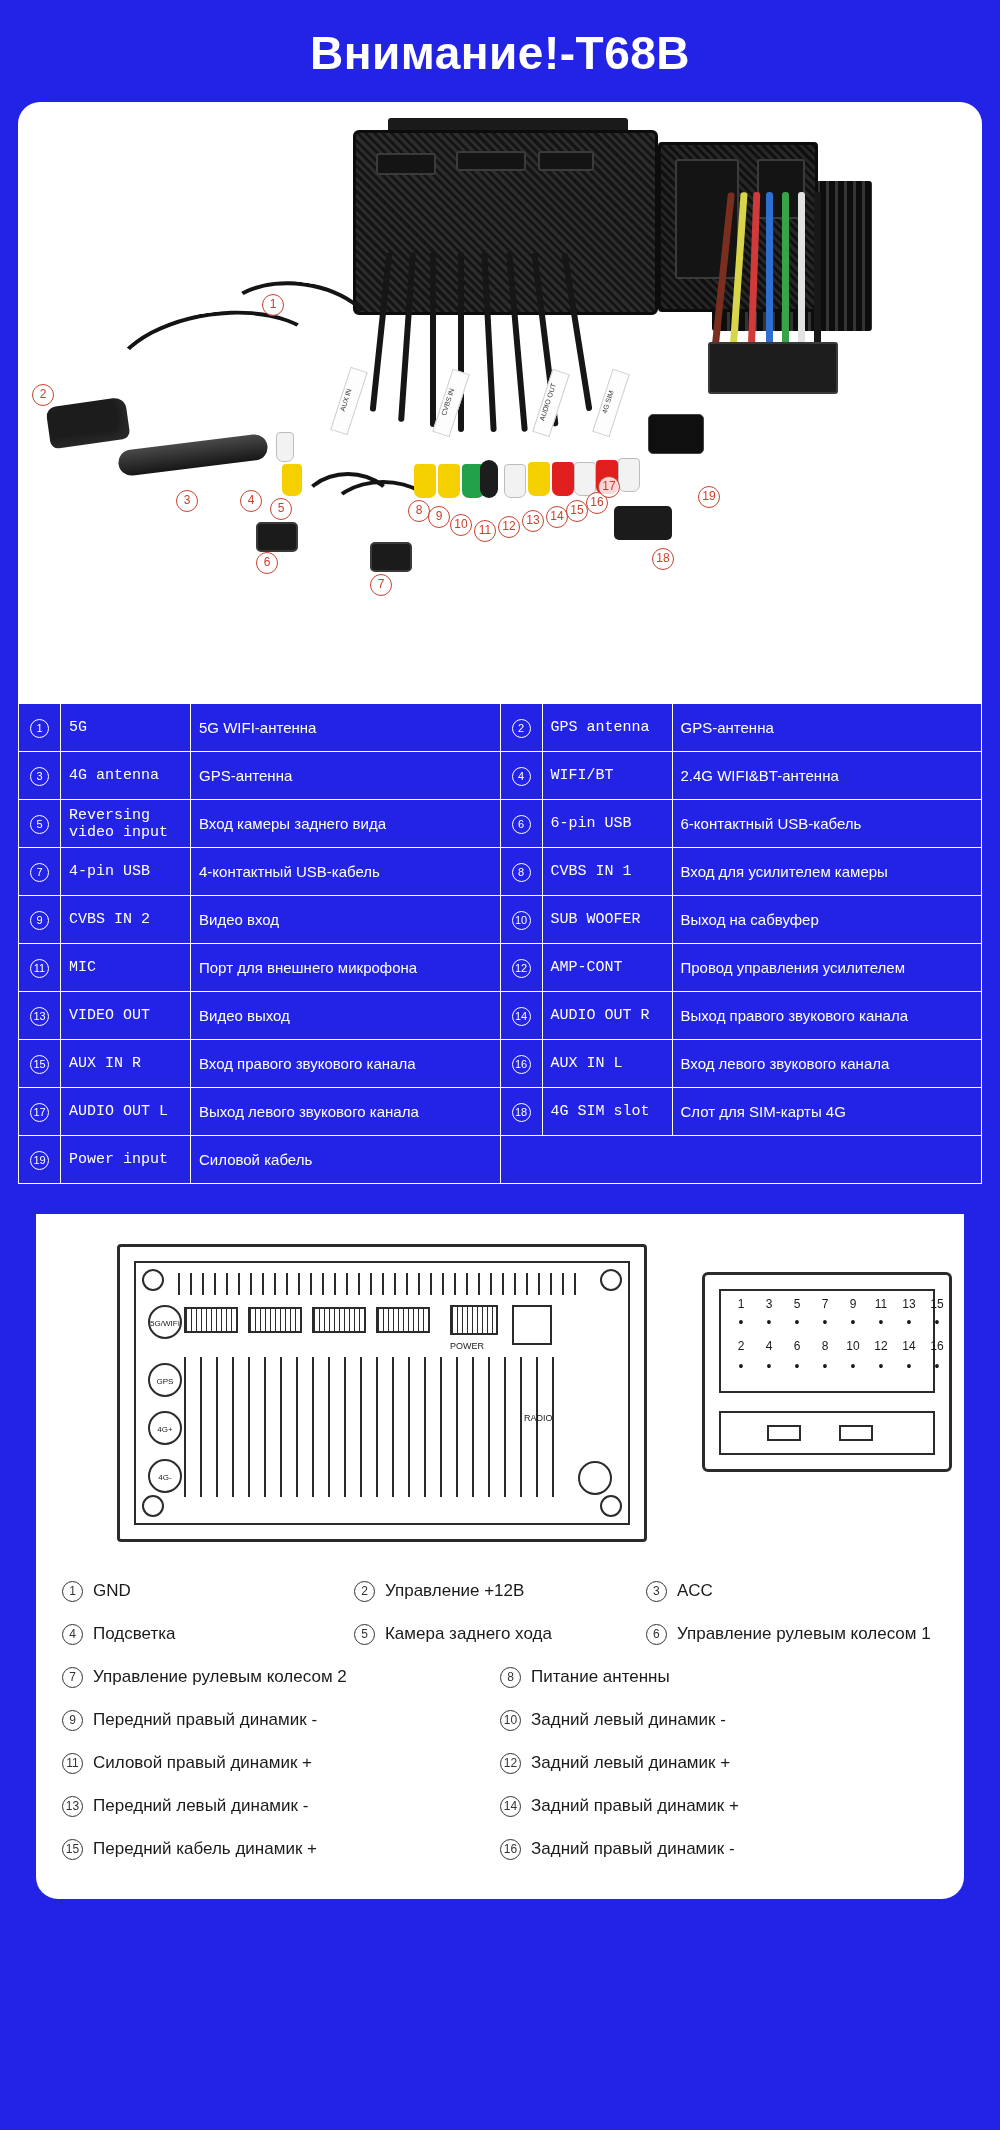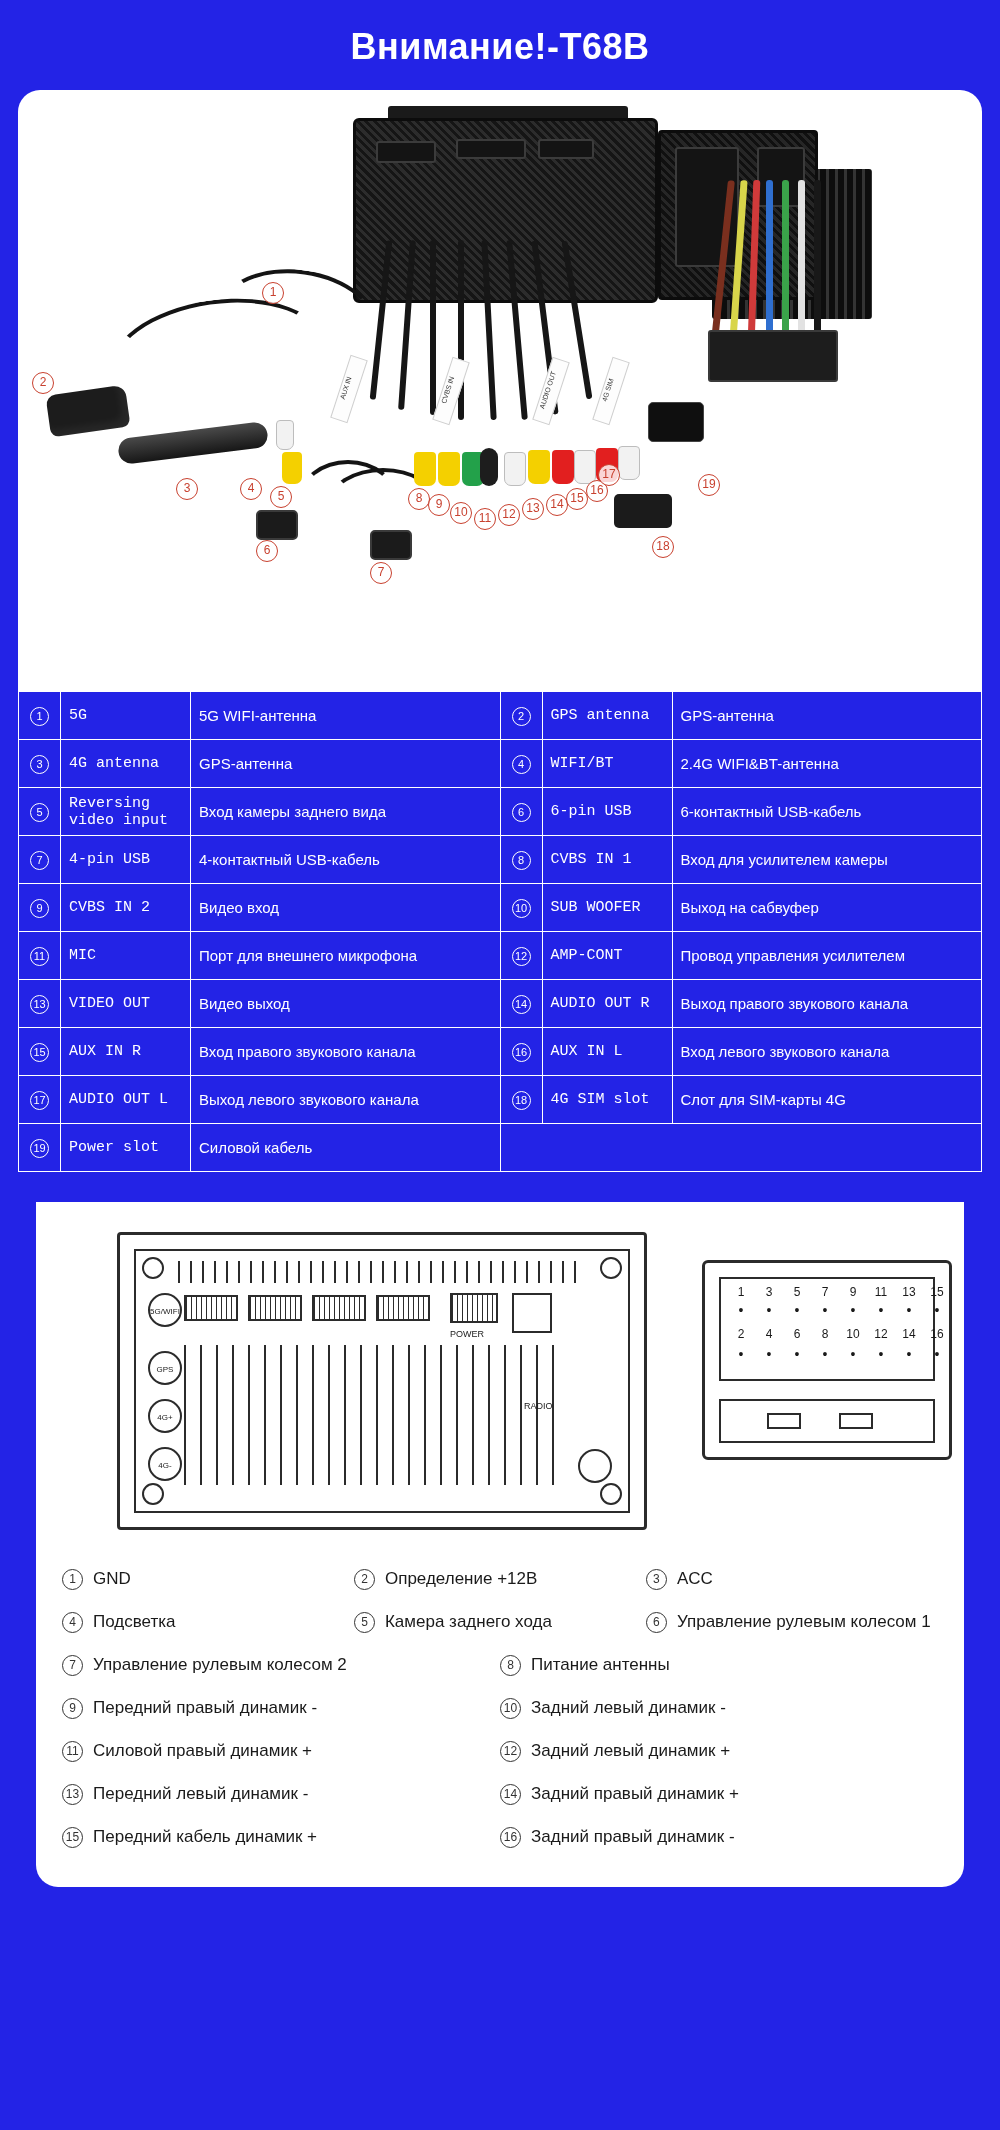--- a/index.html
+++ b/index.html
@@ -8,21 +8,21 @@
     width: 1000px;
     background: #2323e6;
     font-family: "Liberation Sans", sans-serif;
     color: #ffffff;
   }
   .page { width: 1000px; padding: 0 0 40px 0; }
 
   
   .title {
     text-align: center;
-    font-size: 36px;
+    font-size: 46px;
     font-weight: bold;
     color: #ffffff;
     padding: 26px 0 22px 0;
     letter-spacing: 0.5px;
   }
 
   
   .photo-panel {
     background: #ffffff;
     margin: 0 18px;
@@ -430,21 +430,21 @@
         <tr>
           <td class="num"><span class="circ">17</span></td>
           <td class="key">AUDIO OUT L</td>
           <td class="val">Выход левого звукового канала</td>
           <td class="num"><span class="circ">18</span></td>
           <td class="key">4G SIM slot</td>
           <td class="val">Слот для SIM-карты 4G</td>
         </tr>
         <tr>
           <td class="num"><span class="circ">19</span></td>
-          <td class="key">Power slot</td>
+          <td class="key">Power input</td>
           <td class="val">Силовой кабель</td>
           <td class="empty" colspan="3"></td>
         </tr>
       </tbody>
     </table>
   </div>
 
   <div class="banner-wrap">
 
     <div class="bottom-panel">
@@ -529,21 +529,21 @@
       </div>
 
       <div class="pw-list">
         <div class="pw-row">
           <div class="pw-cell third">
               <span class="pw-num">1</span>
               <span>GND</span>
             </div>
           <div class="pw-cell third">
               <span class="pw-num">2</span>
-              <span>Определение +12В</span>
+              <span>Управление +12В</span>
             </div>
           <div class="pw-cell third">
               <span class="pw-num">3</span>
               <span>ACC</span>
             </div>
         </div>
         <div class="pw-row">
           <div class="pw-cell third">
               <span class="pw-num">4</span>
               <span>Подсветка</span>

